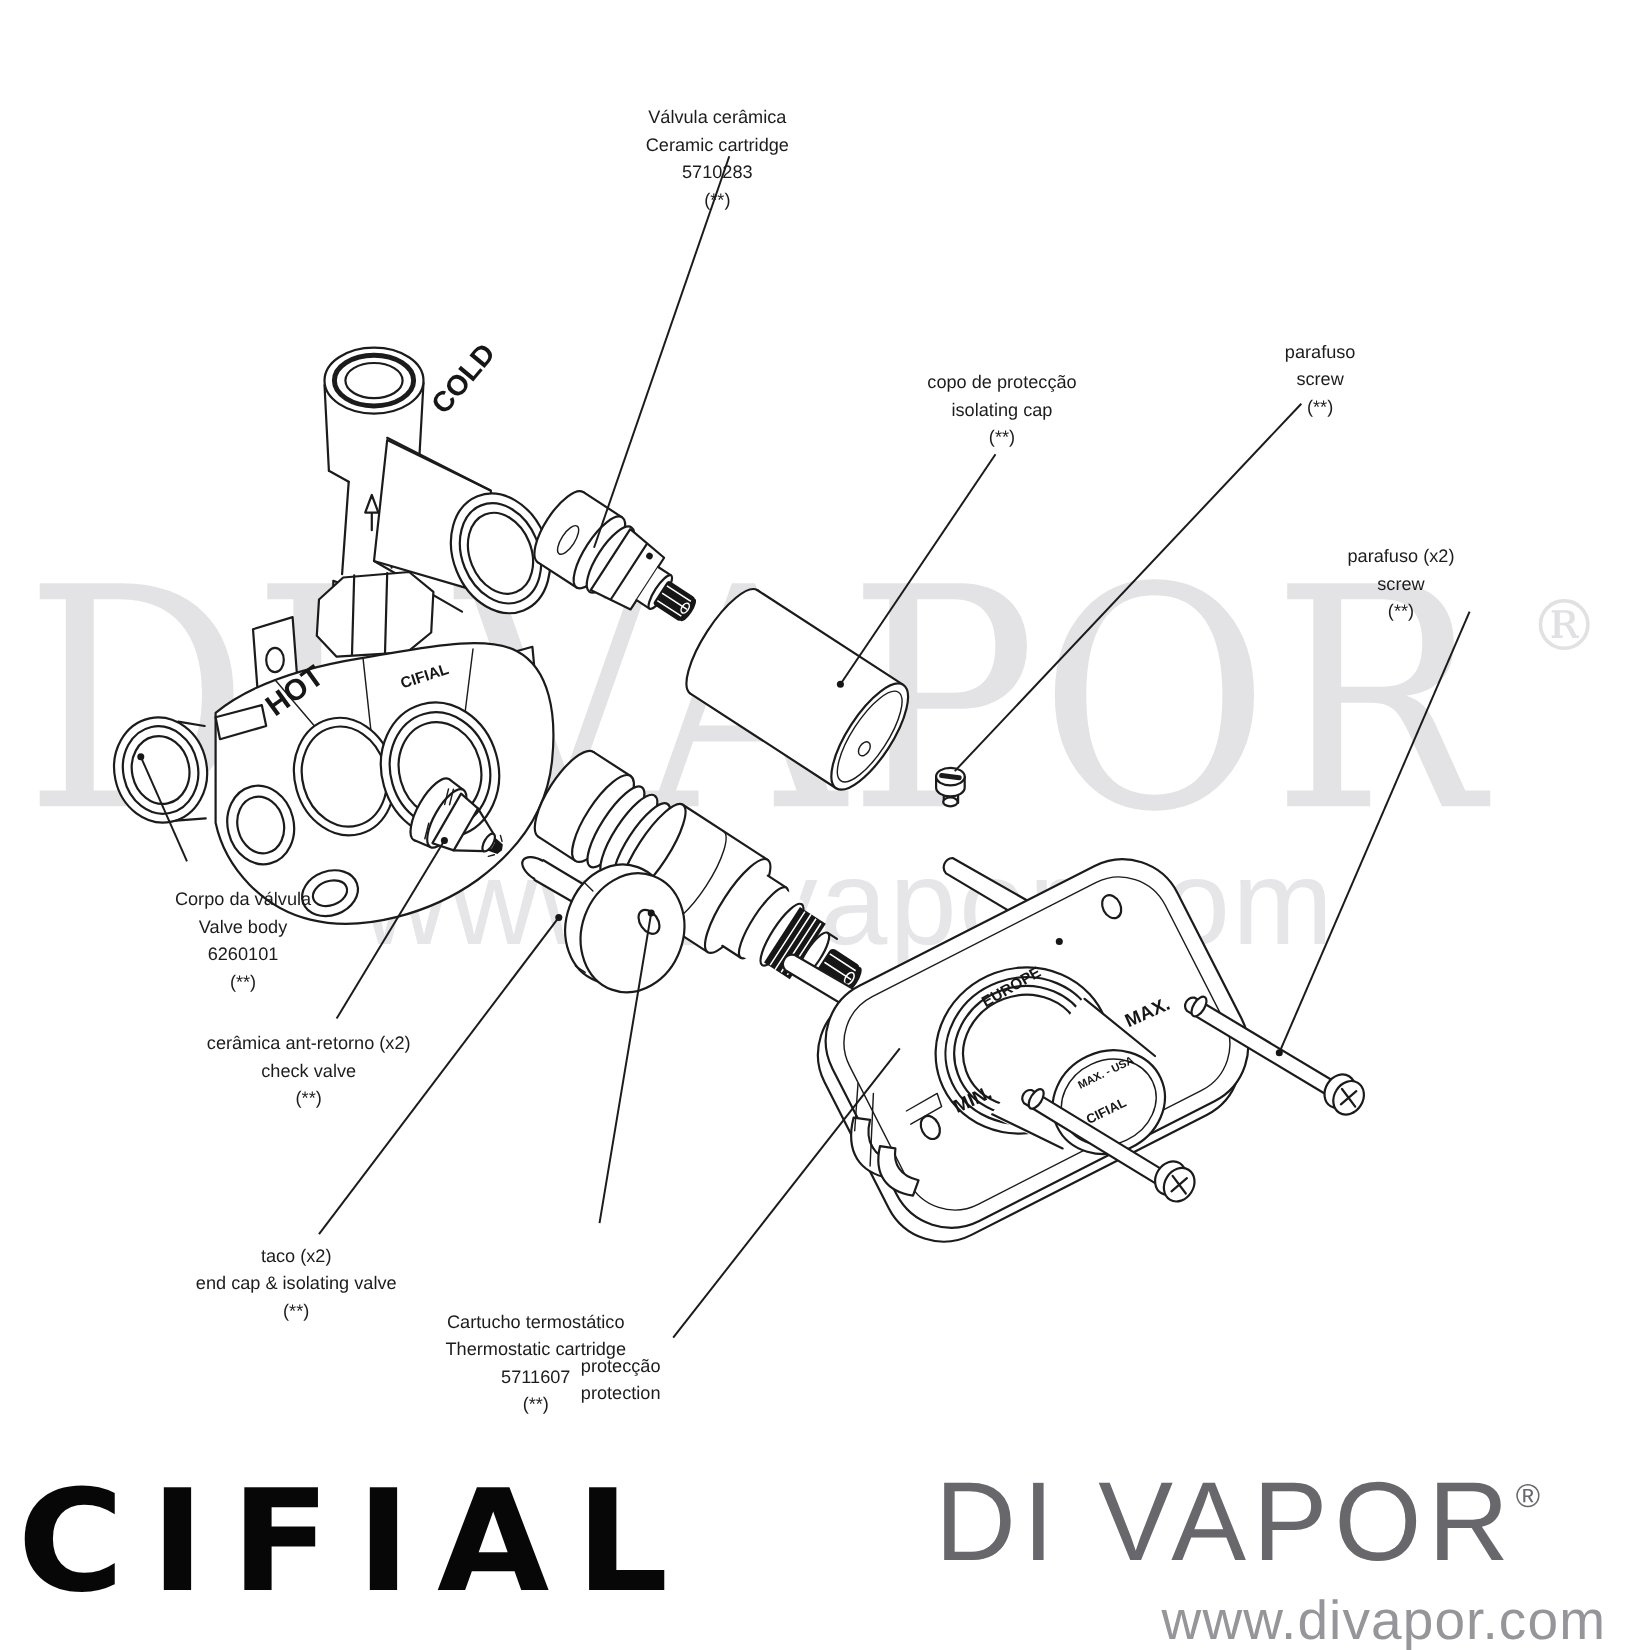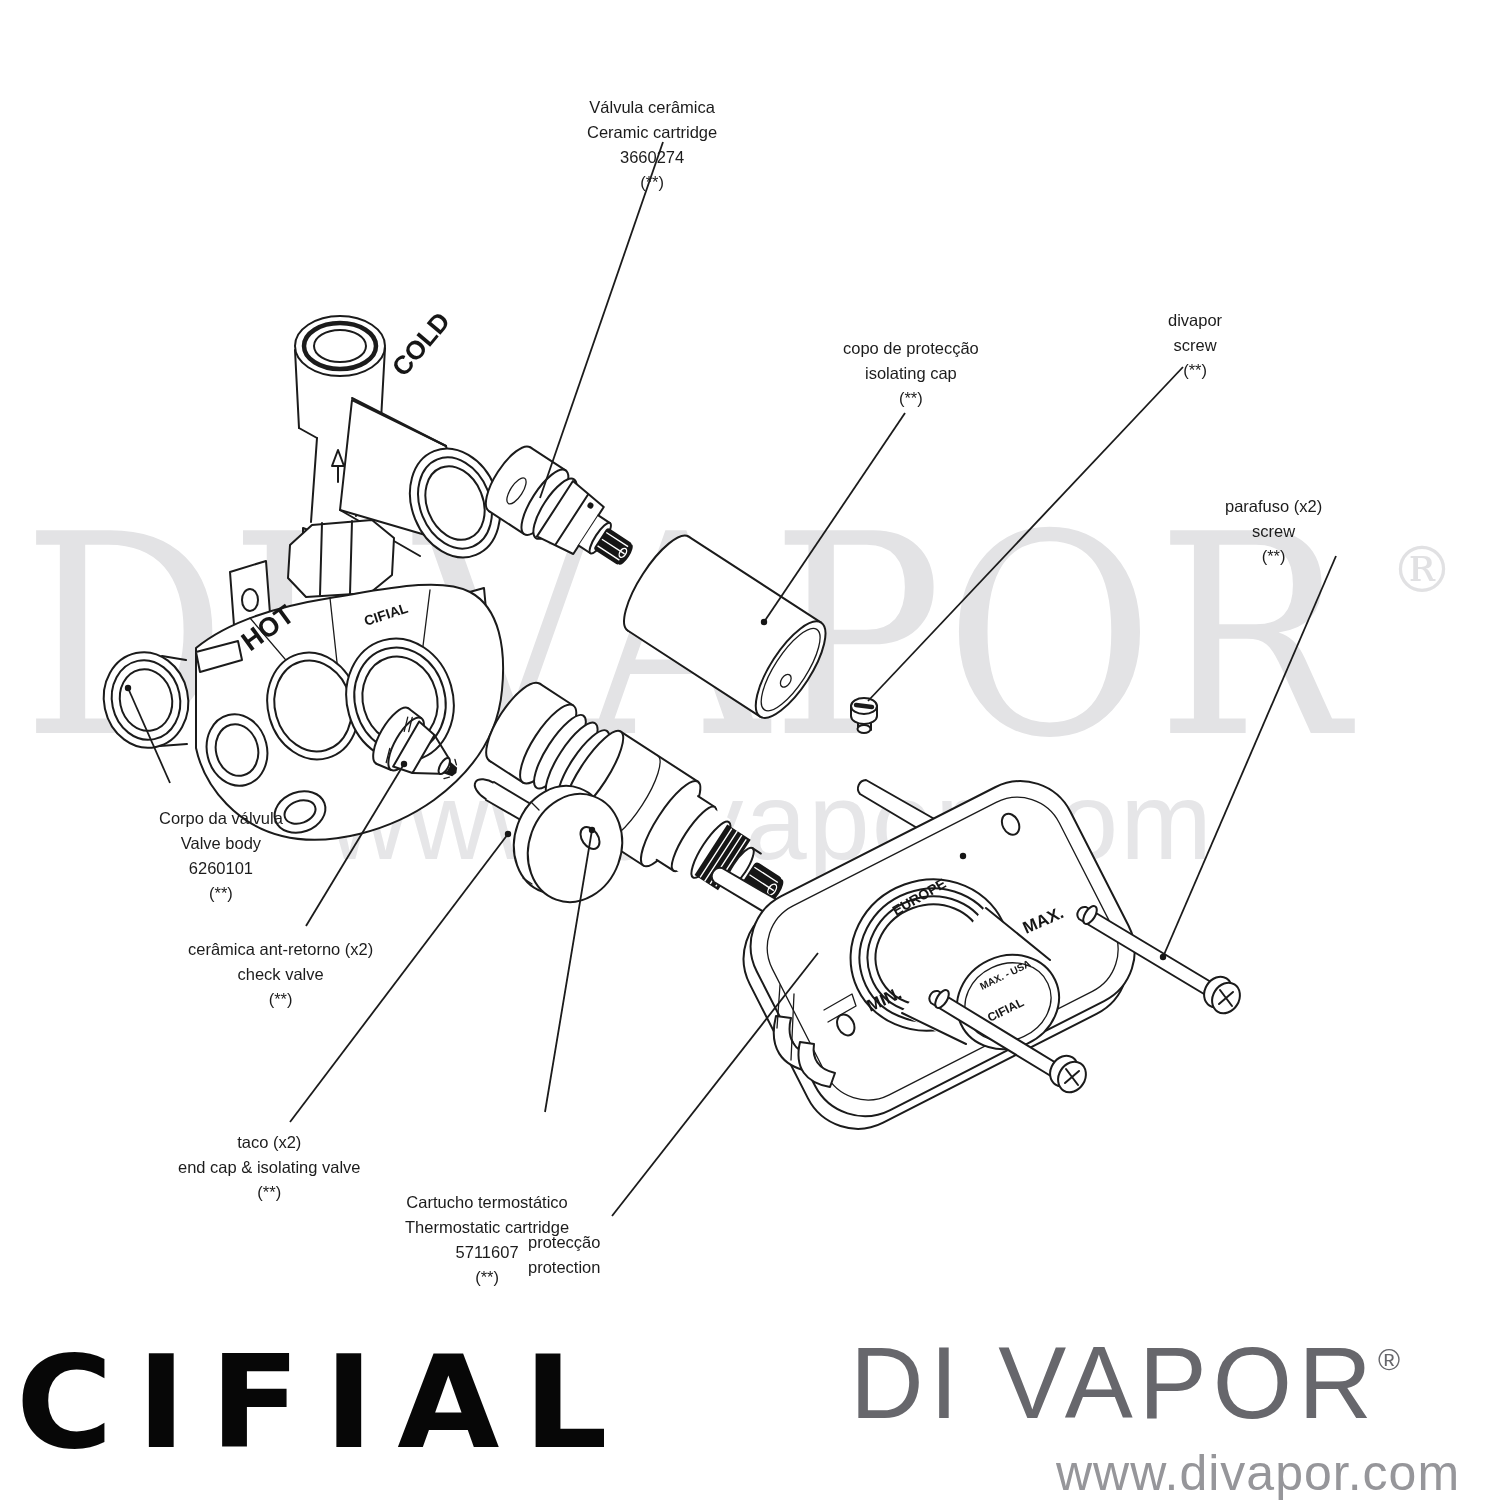--- a/index.html
+++ b/index.html
@@ -261,30 +261,30 @@
     <path class="leader" d="M545,1112 L592,830"></path>
     <circle class="blk" cx="592" cy="830" r="3.2"></circle>
     <path class="leader" d="M612,1216 L818,953"></path>
     <circle class="blk" cx="963" cy="856" r="3.2"></circle>
   </g>
 </svg>
 
 <div class="part-label" style="left:587px;top:95px">
   <div>Válvula cerâmica</div>
   <div>Ceramic cartridge</div>
-  <div>3660274</div>
+  <div>5710283</div>
   <div>(**)</div>
 </div>
 <div class="part-label" style="left:843px;top:336px">
   <div>copo de protecção</div>
   <div>isolating cap</div>
   <div>(**)</div>
 </div>
 <div class="part-label" style="left:1168px;top:308px">
-  <div>divapor</div>
+  <div>parafuso</div>
   <div>screw</div>
   <div>(**)</div>
 </div>
 <div class="part-label" style="left:1225px;top:494px">
   <div>parafuso (x2)</div>
   <div>screw</div>
   <div>(**)</div>
 </div>
 <div class="part-label" style="left:159px;top:806px">
   <div>Corpo da válvula</div>

